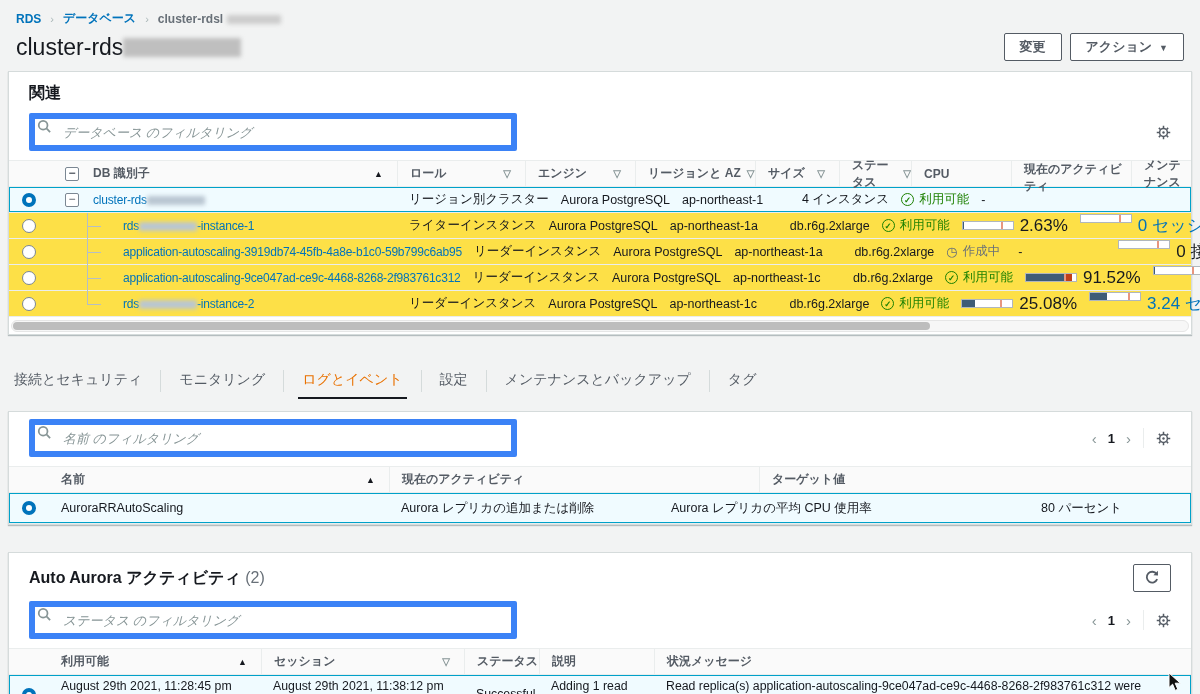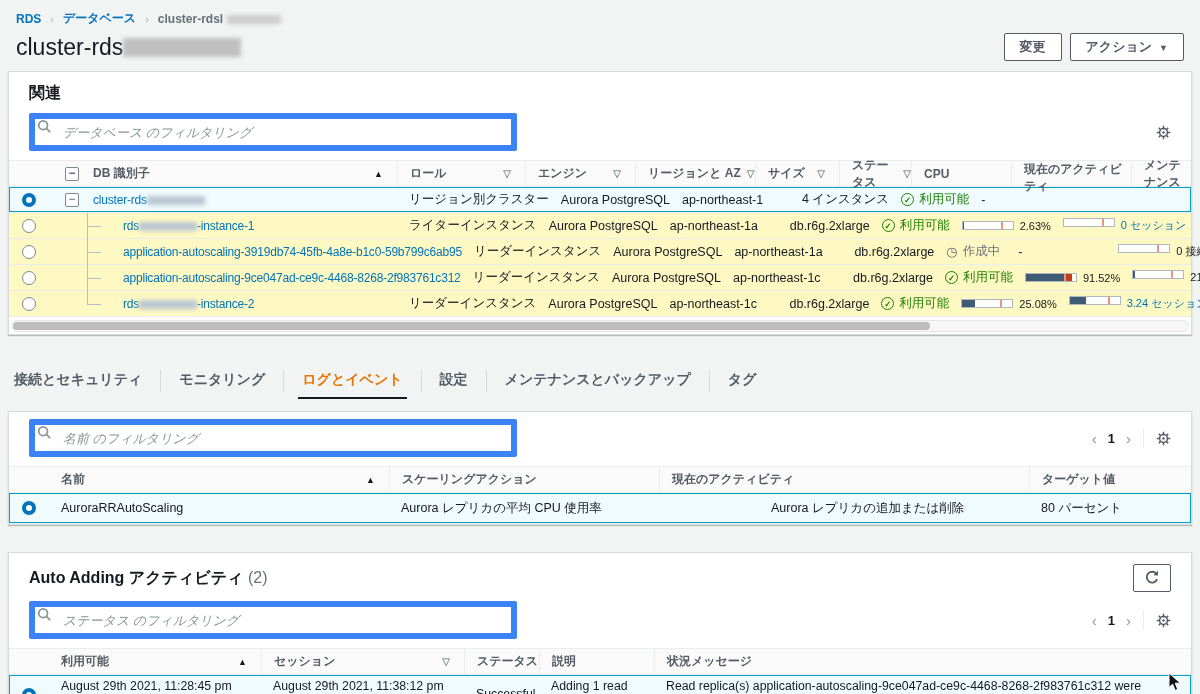--- a/index.html
+++ b/index.html
@@ -38,21 +38,21 @@
   .tool-sep{width:1px;height:20px;background:#eaeded}
   .gear{cursor:pointer;display:inline-flex}
 
   
   .thead{display:flex;align-items:stretch;background:#fafafa;border-top:1px solid #eaeded;border-bottom:1px solid #eaeded;height:27px;font-size:12px;font-weight:700;color:#545b64}
   .th{display:flex;align-items:center;padding-left:12px;gap:6px}
   .th.divide{border-left:1px solid #eaeded}
   .th.spread{justify-content:space-between;padding-right:14px}
   .sort-asc{color:#16191f;font-size:9px}
   .filt{color:#879596;font-size:10px}
-  .trow{display:flex;align-items:center;border-bottom:1px solid #eaeded;background:#fef9c3}
+  .trow{display:flex;align-items:center;border-bottom:1px solid #eaeded;background:#fde047}
   .trow.sel{background:#f0fbff;box-shadow:inset 0 0 0 1px #00a1c9}
   .cell{padding-left:12px;white-space:nowrap}
 
   
   .c-sel{flex:0 0 40px;display:flex;justify-content:center;padding-left:0}
   .c-id{flex:0 0 348px;display:flex;align-items:center;padding-left:16px}
   .c-role{flex:0 0 128px}
   .c-eng{flex:0 0 110px}
   .c-az{flex:0 0 120px}
   .c-size{flex:0 0 84px}
@@ -76,28 +76,28 @@
   .status{display:inline-flex;align-items:center;gap:5px;white-space:nowrap}
   .sicon{width:13px;height:13px;border-radius:50%;border:1.5px solid #1d8102;color:#1d8102;display:inline-flex;align-items:center;justify-content:center;font-size:8.5px;font-weight:700;flex:none}
   .st-ok{color:#1d8102}
   .clock{color:#687078;font-size:13px;line-height:1}
   .st-gray{color:#687078}
 
   .bar{position:relative;width:52px;height:9px;border:1px solid #b0b7bd;background:#fff;display:flex;flex:none;margin-right:6px}
   .bar::after{content:"";position:absolute;left:76%;top:0;bottom:0;width:2px;background:#e8967f}
   .bar-fill{height:100%;background:#3e5c76}
   .bar-over{height:100%;background:#c1401a}
-  .bar-label{font-size:11px}
+  .bar-label{font-size:17px}
   .dash{color:#16191f}
 
   .hscroll{height:12px;margin:3px 2px 2px;background:#f7f7f7;border:1px solid #e6e6e6;border-radius:7px;position:relative}
   .hscroll .thumb{position:absolute;left:1px;top:1px;height:8px;width:78%;background:#bdbdbd;border-radius:5px;cursor:pointer}
 
   
-  .tabs{display:flex;align-items:center;margin:4px 10px 12px;font-size:14px;font-weight:700;color:#545b64}
+  .tabs{display:flex;align-items:center;margin:4px 10px 12px;font-size:14px;font-weight:400;color:#545b64}
   .tab{padding:9px 4px 8px;border-bottom:2px solid transparent;cursor:pointer;white-space:nowrap}
   .tab.active{color:#e97100;border-color:#16191f}
   .tabsep{width:1px;height:22px;background:#d5dbdb;margin:0 14px;flex:none}
 
   
   .p-name{flex:0 0 340px}
   .p-action{flex:0 0 270px}
   .p-metric{flex:0 0 370px}
   .p-value{flex:1 1 auto}
   .pol-row{height:31px;font-size:12.5px}
@@ -401,45 +401,42 @@
       </span>
     </div>
   </div>
   <div>
     <div class="thead">
       <div class="th c-sel"></div>
       <div class="th p-name spread">
           <span>名前</span>
           <span class="sort-asc">▲</span>
         </div>
-      <div class="th p-action divide">
-          <span>スケーリングアクション</span>
-        </div>
       <div class="th p-metric divide">
           <span>現在のアクティビティ</span>
         </div>
       <div class="th p-value divide">
           <span>ターゲット値</span>
         </div>
     </div>
     <div class="trow pol-row sel">
       <div class="cell c-sel">
           <span class="radio on"></span>
         </div>
       <div class="cell p-name">AuroraRRAutoScaling</div>
+      <div class="cell p-action">Aurora レプリカの追加または削除</div>
       <div class="cell p-metric">Aurora レプリカの平均 CPU 使用率</div>
-      <div class="cell p-action">Aurora レプリカの追加または削除</div>
       <div class="cell p-value">80 パーセント</div>
     </div>
   </div>
 </div>
 
 <div class="card">
   <div class="sec-head">
-    <div class="sec-title"><span>Auto Adding アクティビティ</span> <span class="sec-count">(2)</span></div>
+    <div class="sec-title"><span>Auto Aurora アクティビティ</span> <span class="sec-count">(2)</span></div>
     <button class="refresh-btn">
       <svg width="16" height="16" viewBox="0 0 16 16">
           <path d="M13.2 9.2A5.4 5.4 0 1 1 12.6 4" fill="none" stroke="#545b64" stroke-width="1.8"></path>
           <path d="M13.9 0.8 L14 5.4 L9.4 5.2 Z" fill="#545b64"></path>
         </svg>
     </button>
   </div>
   <div class="filter-row">
     <div class="search">
       <svg width="14" height="14" viewBox="0 0 16 16">

